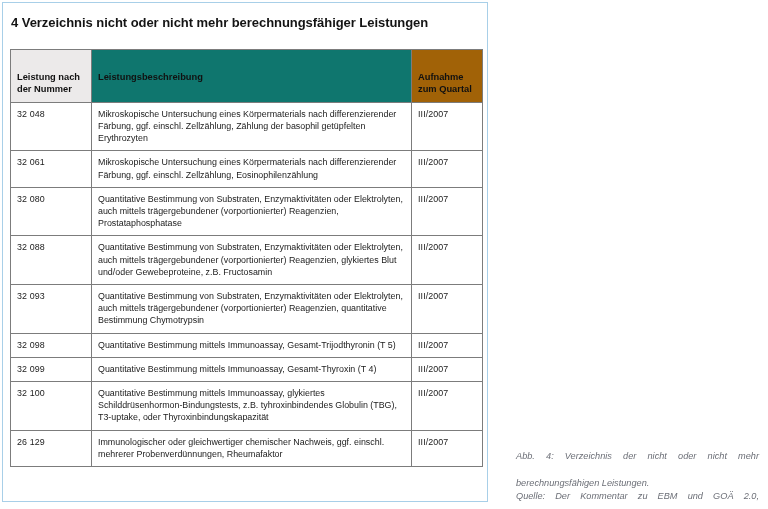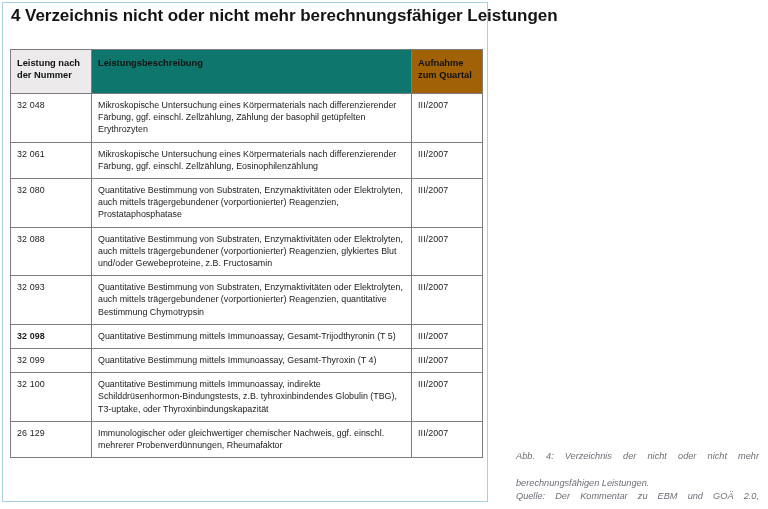--- a/index.html
+++ b/index.html
@@ -24,23 +24,23 @@
     width: 486px;
     height: 500px;
     border: 1px solid #a8cfe8;
     background: #ffffff;
     box-sizing: border-box;
   }
 
   #figure-title {
     position: absolute;
     left: 8px;
-    top: 5px;
+    top: 12px;
     right: 8px;
-    font-size: 17px;
+    font-size: 13px;
     font-weight: bold;
     color: #141414;
     letter-spacing: -0.05px;
     line-height: 15px;
     white-space: nowrap;
   }
 
   
   #services-table {
     position: absolute;
@@ -59,21 +59,21 @@
   }
 
   #services-table thead th {
     background: #eceaea;
     font-size: 9.3px;
     font-weight: bold;
     color: #111111;
     line-height: 12.4px;
     text-align: left;
     height: 44px;
-    padding-top: 7px;
+    padding-top: 21px;
   }
 
   #services-table tbody td {
     font-size: 8.9px;
     font-weight: normal;
     color: #1b1b1b;
     line-height: 12.2px;
   }
 
   .col-num   { width: 81px; }
@@ -155,32 +155,32 @@
           <td class="cell-num" style="border-color: rgb(124, 124, 124);">32 088</td>
           <td class="cell-desc" style="border-color: rgb(124, 124, 124);">Quantitative Bestimmung von Substraten, Enzymaktivitäten oder Elektrolyten, auch mittels trägergebundener (vorportionierter) Reagenzien, glykiertes Blut und/oder Gewebeproteine, z.B. Fructosamin</td>
           <td class="cell-qtr" style="border-color: rgb(124, 124, 124);">III/2007</td>
         </tr>
         <tr>
           <td class="cell-num" style="border-color: rgb(124, 124, 124);">32 093</td>
           <td class="cell-desc" style="border-color: rgb(124, 124, 124);">Quantitative Bestimmung von Substraten, Enzymaktivitäten oder Elektrolyten, auch mittels trägergebundener (vorportionierter) Reagenzien, quantitative Bestimmung Chymotrypsin</td>
           <td class="cell-qtr" style="border-color: rgb(124, 124, 124);">III/2007</td>
         </tr>
         <tr>
-          <td class="cell-num" style="border-color: rgb(124, 124, 124); font-weight: bold;">32 098</td>
+          <td class="cell-num" style="border-color: rgb(124, 124, 124);">32 098</td>
           <td class="cell-desc" style="border-color: rgb(124, 124, 124);">Quantitative Bestimmung mittels Immunoassay, Gesamt-Trijodthyronin (T 5)</td>
           <td class="cell-qtr" style="border-color: rgb(124, 124, 124);">III/2007</td>
         </tr>
         <tr>
           <td class="cell-num" style="border-color: rgb(124, 124, 124); border-radius: 12px;">32 099</td>
           <td class="cell-desc" style="border-color: rgb(124, 124, 124); margin-top: 8px;">Quantitative Bestimmung mittels Immunoassay, Gesamt-Thyroxin (T 4)</td>
           <td class="cell-qtr" style="border-color: rgb(124, 124, 124);">III/2007</td>
         </tr>
         <tr>
           <td class="cell-num" style="border-color: rgb(124, 124, 124);">32 100</td>
-          <td class="cell-desc" style="border-color: rgb(124, 124, 124);">Quantitative Bestimmung mittels Immunoassay, indirekte Schilddrüsenhormon-Bindungstests, z.B. tyhroxinbindendes Globulin (TBG), T3-uptake, oder Thyroxinbindungskapazität</td>
+          <td class="cell-desc" style="border-color: rgb(124, 124, 124);">Quantitative Bestimmung mittels Immunoassay, glykiertes Schilddrüsenhormon-Bindungstests, z.B. tyhroxinbindendes Globulin (TBG), T3-uptake, oder Thyroxinbindungskapazität</td>
           <td class="cell-qtr" style="border-color: rgb(124, 124, 124);">III/2007</td>
         </tr>
         <tr>
           <td class="cell-num" style="border-color: rgb(124, 124, 124);">26 129</td>
           <td class="cell-desc" style="border-color: rgb(124, 124, 124);">Immunologischer oder gleichwertiger chemischer Nachweis, ggf. einschl. mehrerer Probenverdünnungen, Rheumafaktor</td>
           <td class="cell-qtr" style="border-color: rgb(124, 124, 124);">III/2007</td>
         </tr>
       </tbody>
   </table>
 

